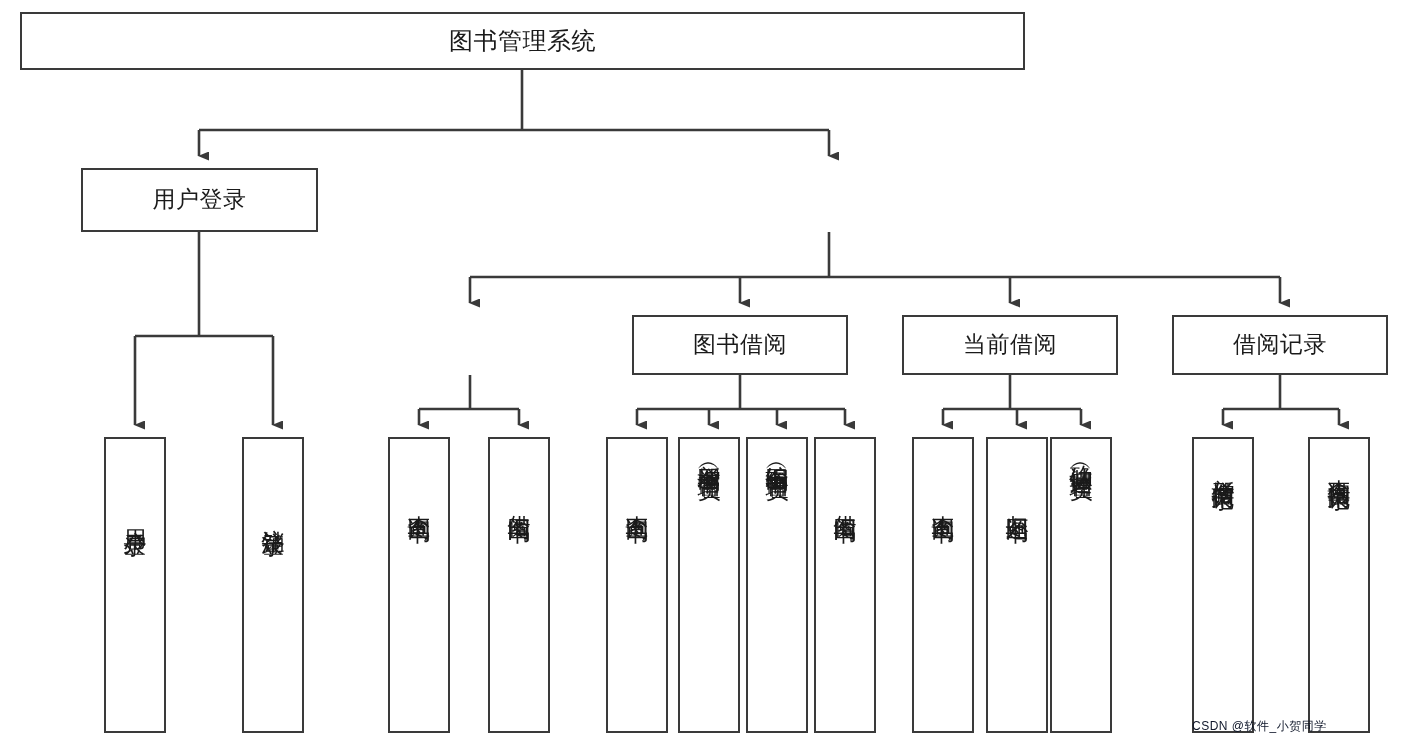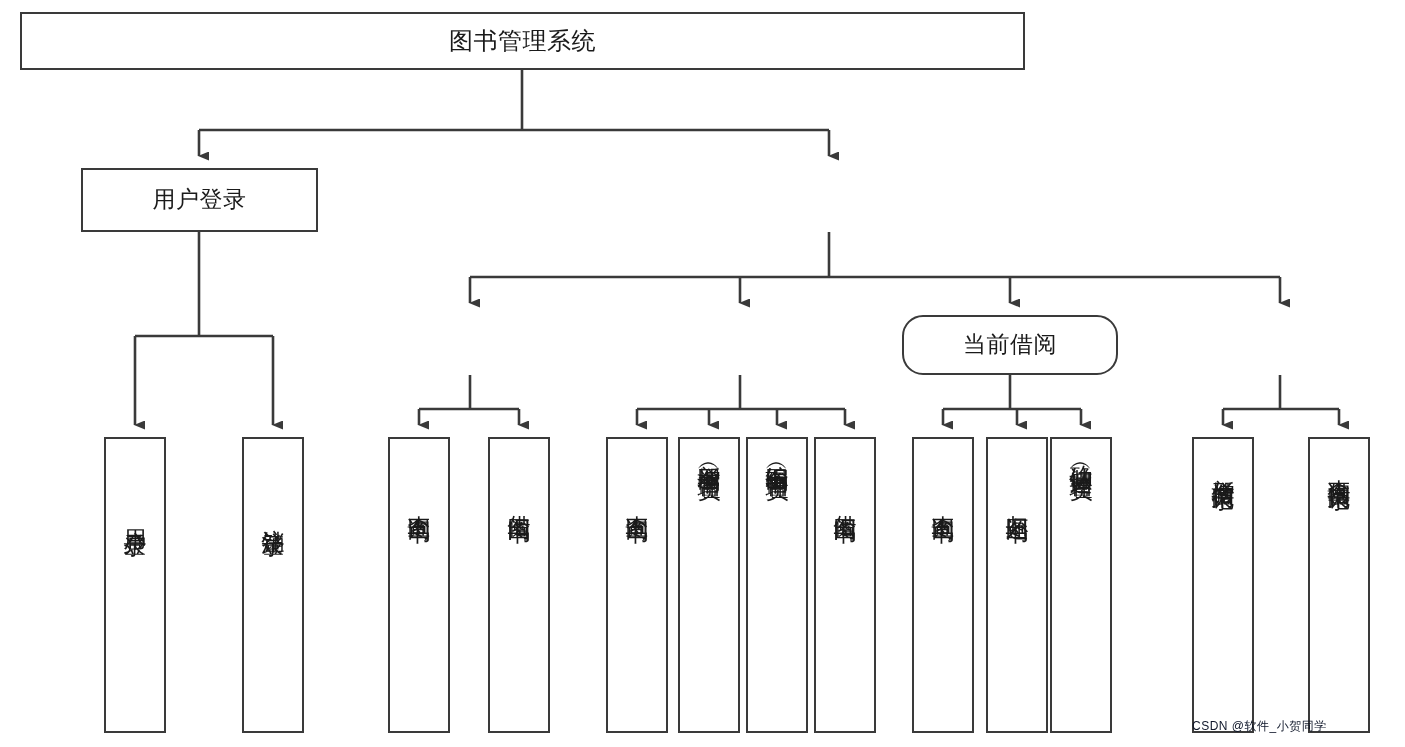--- a/index.html
+++ b/index.html
@@ -131,22 +131,28 @@
   </svg>
 
   <div class="node horizontal title" id="node-root" style="left:20px; top:12px; width:1005px; height:58px;">
     <span class="node-label">图书管理系统</span>
   </div>
 
   <div class="node horizontal" style="left:81px; top:168px; width:237px; height:64px;">
     <span class="node-label">用户登录</span>
   </div>
 
-  <div class="node horizontal" style="left:902px; top:315px; width:216px; height:60px;border-radius:21px;">
+  <div class="node horizontal" style="left:632px; top:315px; width:216px; height:60px;">
+    <span class="node-label">图书借阅</span>
+  </div>
+  <div class="node horizontal" style="left:902px; top:315px; width:216px; height:60px;">
     <span class="node-label">当前借阅</span>
+  </div>
+  <div class="node horizontal" style="left:1172px; top:315px; width:216px; height:60px;">
+    <span class="node-label">借阅记录</span>
   </div>
 
   <div class="node vertical" style="left:104px; top:437px; width:62px; height:296px;">
     <span class="node-label" style="margin-top:72px;">用户登录</span>
   </div>
   <div class="node vertical" style="left:242px; top:437px; width:62px; height:296px;">
     <span class="node-label" style="margin-top:72px;">注销登录</span>
   </div>
 
   <div class="node vertical" style="left:388px; top:437px; width:62px; height:296px;">

